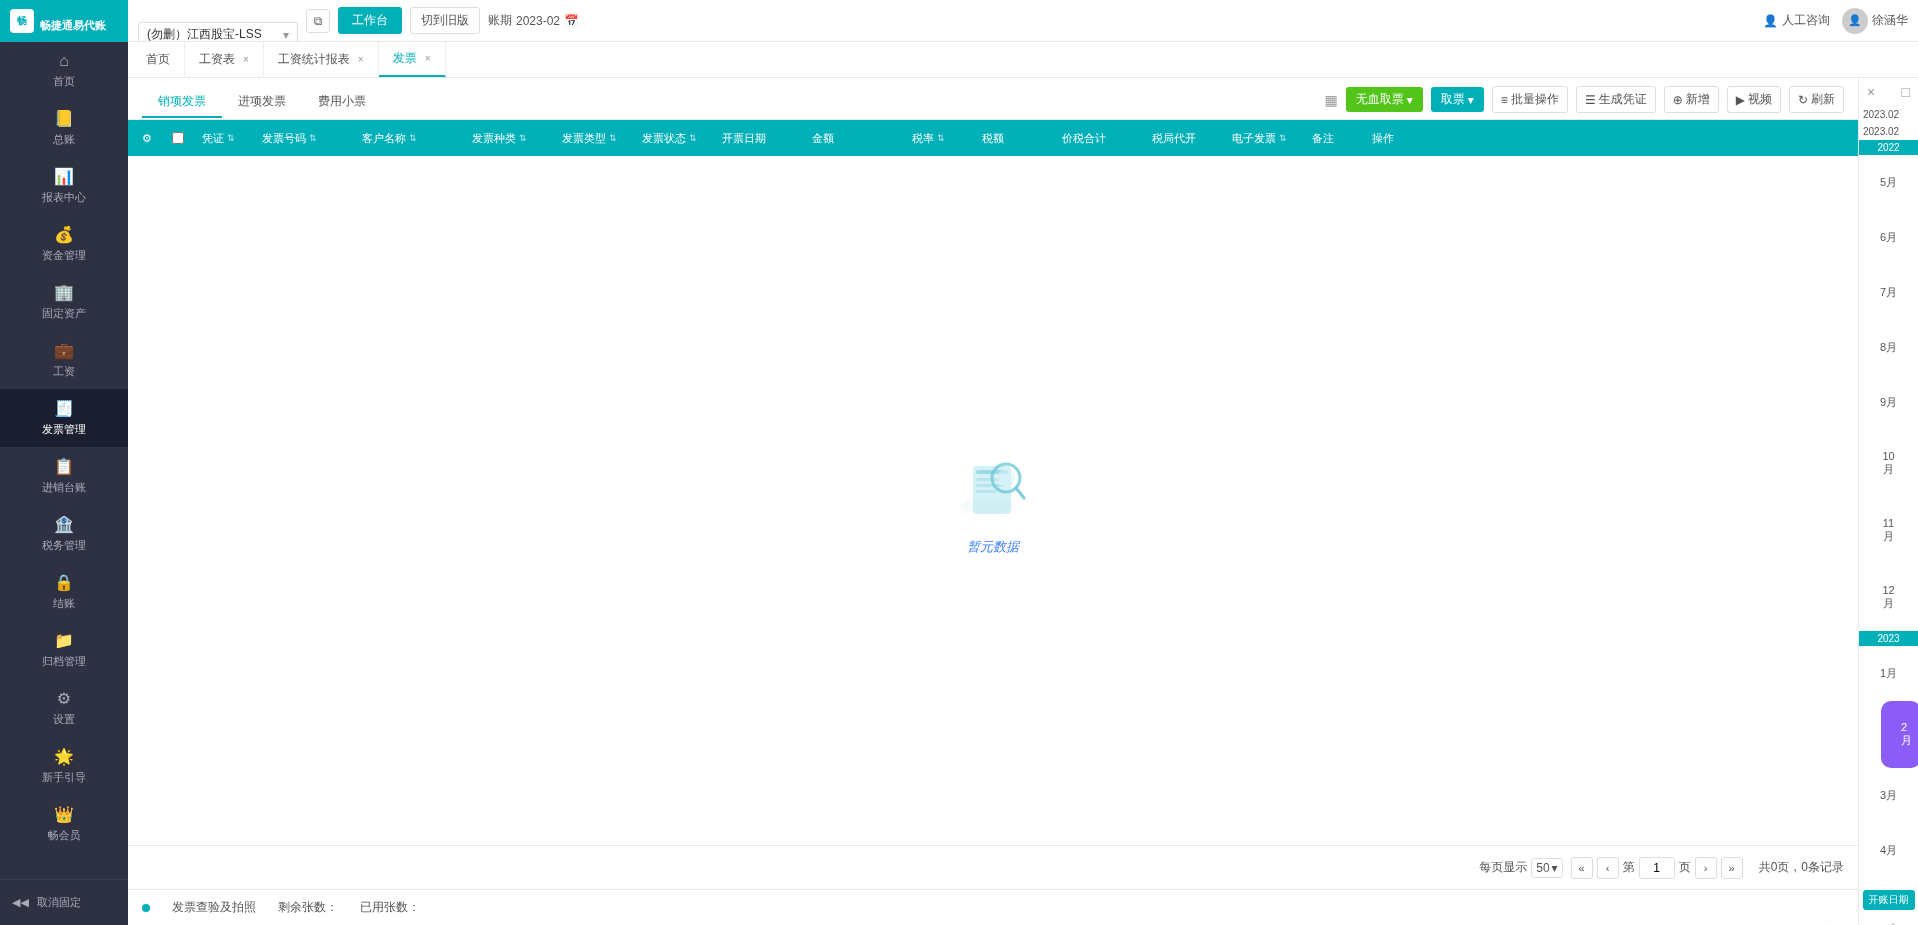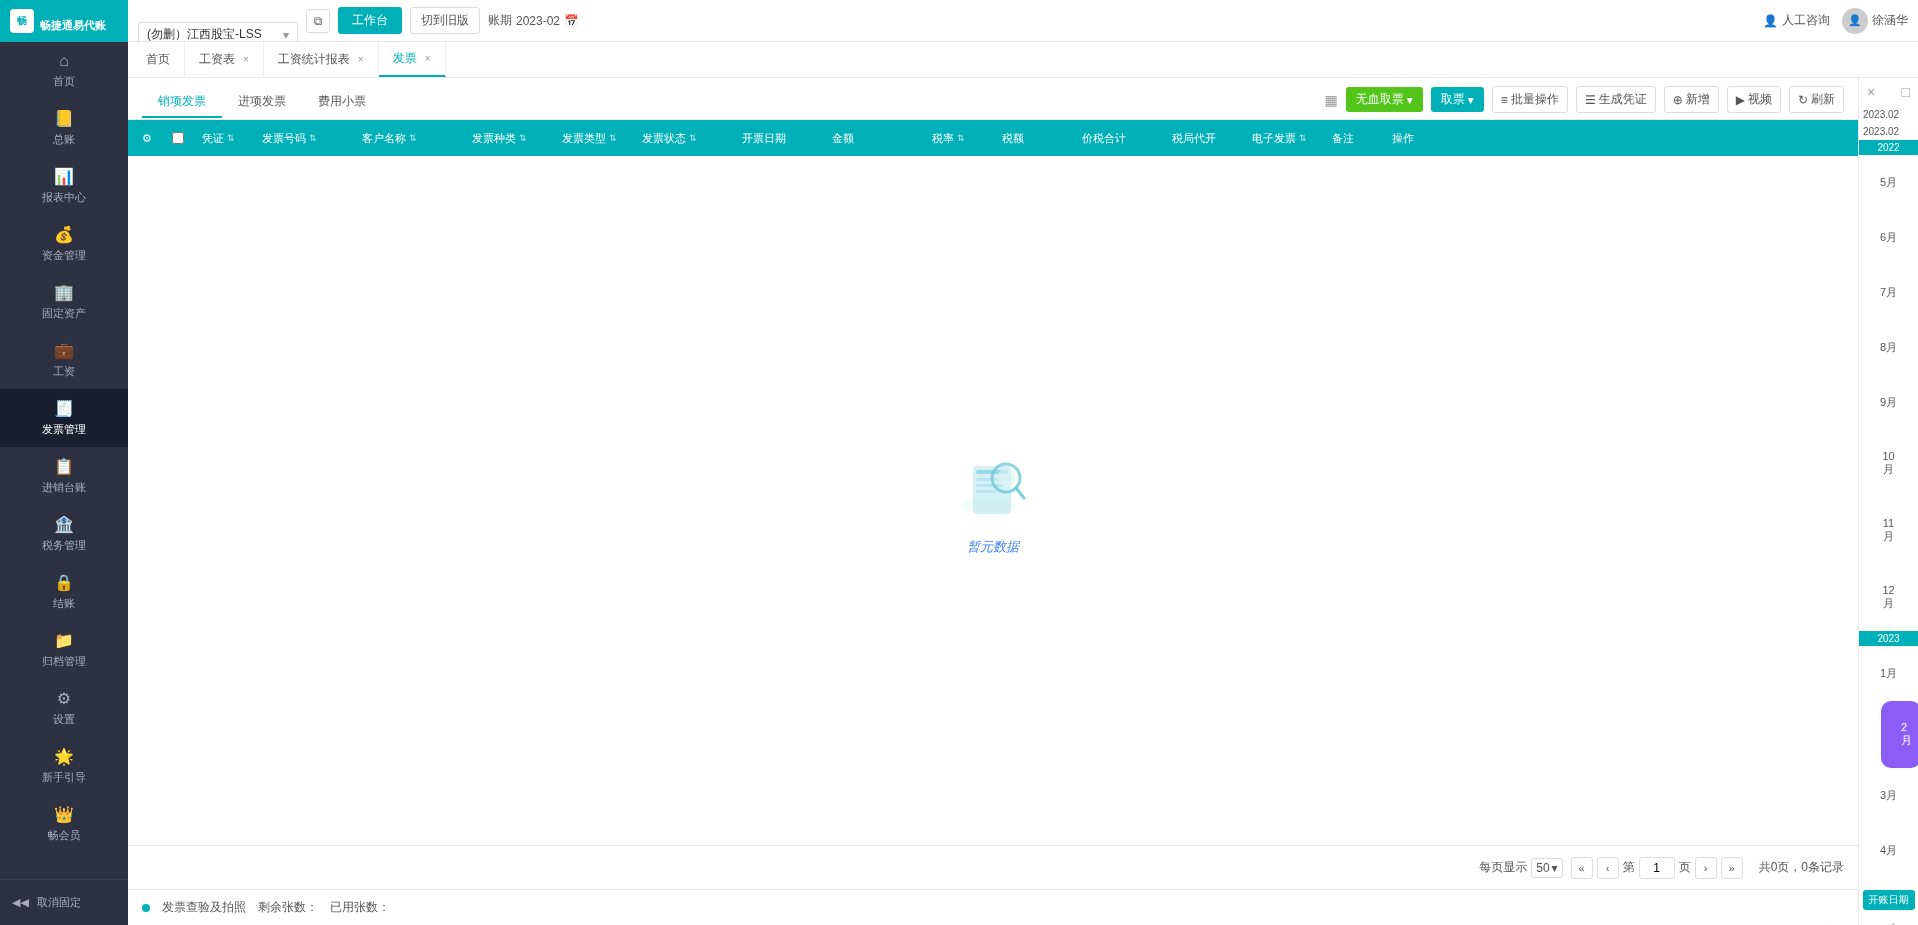--- a/index.html
+++ b/index.html
@@ -314,21 +314,21 @@
     }
     .th-cell .sort-icon { font-size: 9px; opacity: 0.7; }
     .th-checkbox { width: 30px; }
     .th-settings { width: 30px; }
     .th-voucher { width: 60px; }
     .th-invoice-no { width: 100px; }
     .th-customer { width: 110px; }
     .th-invoice-type { width: 90px; }
     .th-invoice-category { width: 80px; }
     .th-invoice-status { width: 80px; }
-    .th-open-date { width: 90px; margin-left: 20px; }
+    .th-open-date { width: 90px; }
     .th-amount { width: 100px; }
     .th-tax-rate { width: 70px; }
     .th-tax { width: 80px; }
     .th-tax-total { width: 90px; }
     .th-tax-code { width: 80px; }
     .th-electronic { width: 80px; }
     .th-remark { width: 60px; }
     .th-action { width: 60px; }
 
     
@@ -395,21 +395,21 @@
       height: 36px;
       background: white;
       border-top: 1px solid #e8e8e8;
       display: flex;
       align-items: center;
       padding: 0 14px;
       font-size: 12px;
       color: #555;
       gap: 12px;
     }
-    .bottom-bar-left { display: flex; align-items: center; gap: 12px; }
+    .bottom-bar-left { display: flex; align-items: center; gap: 22px; }
     .bottom-bar-right { margin-left: auto; display: flex; gap: 12px; margin-top: 48px; }
     .bottom-link { color: #00b0b9; cursor: pointer; }
     .bottom-dot { width: 8px; height: 8px; border-radius: 50%; background: #00b0b9; display: inline-block; }
 
     
     .right-panel {
       width: 60px;
       background: white;
       border-left: 1px solid #e8e8e8;
       display: flex;

